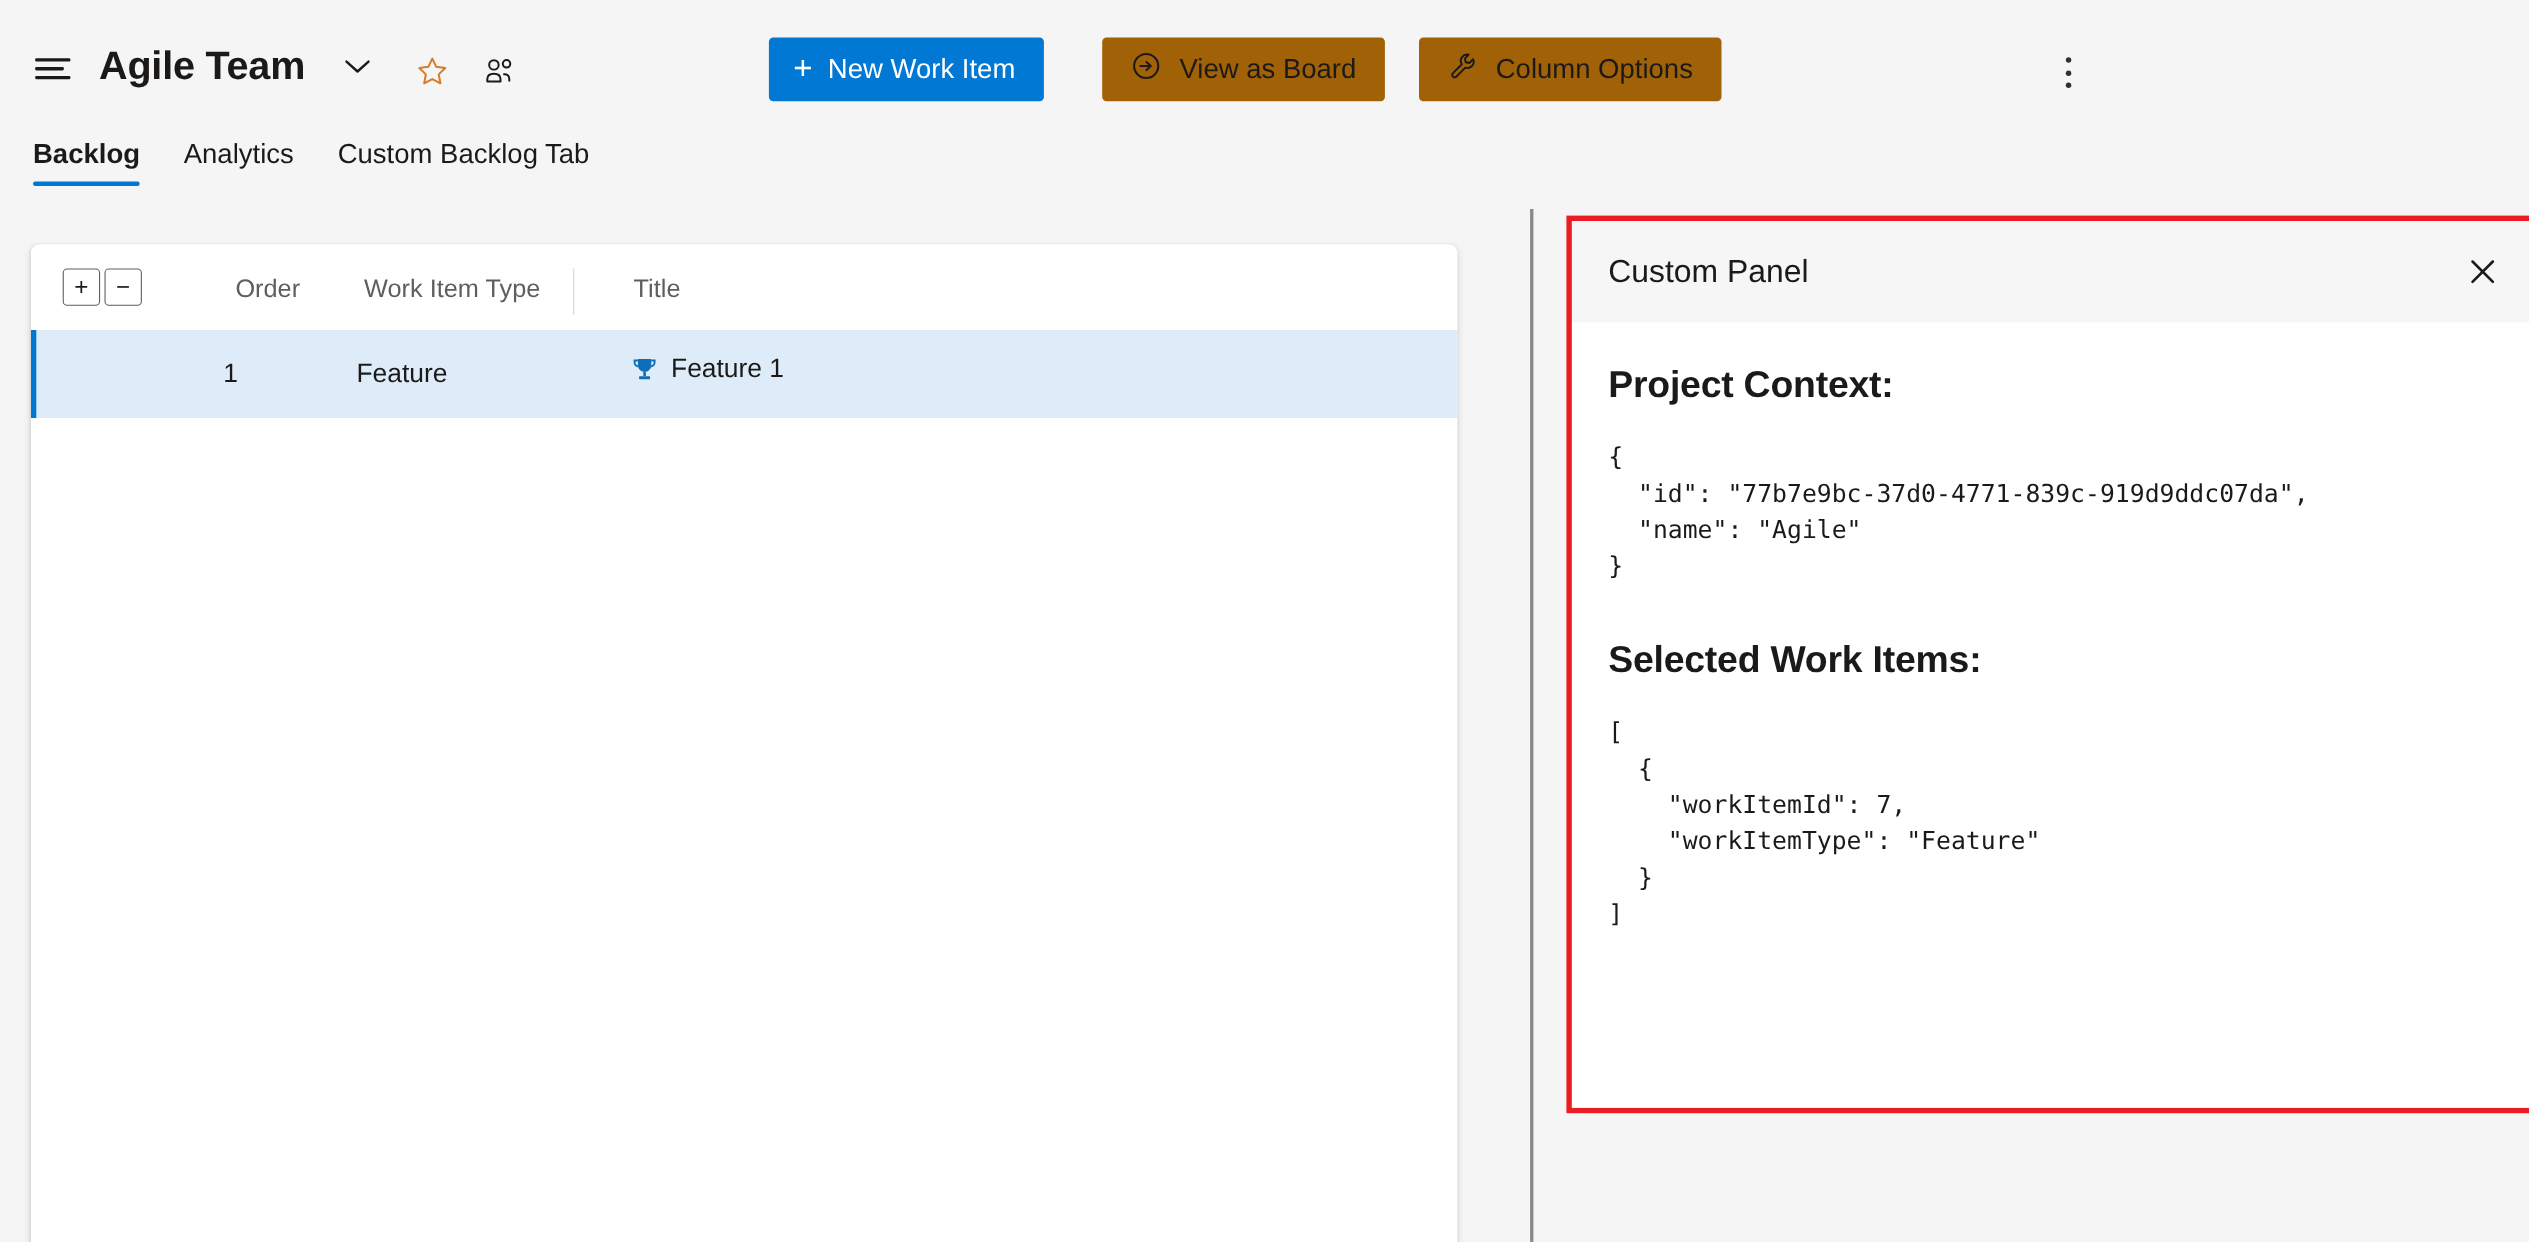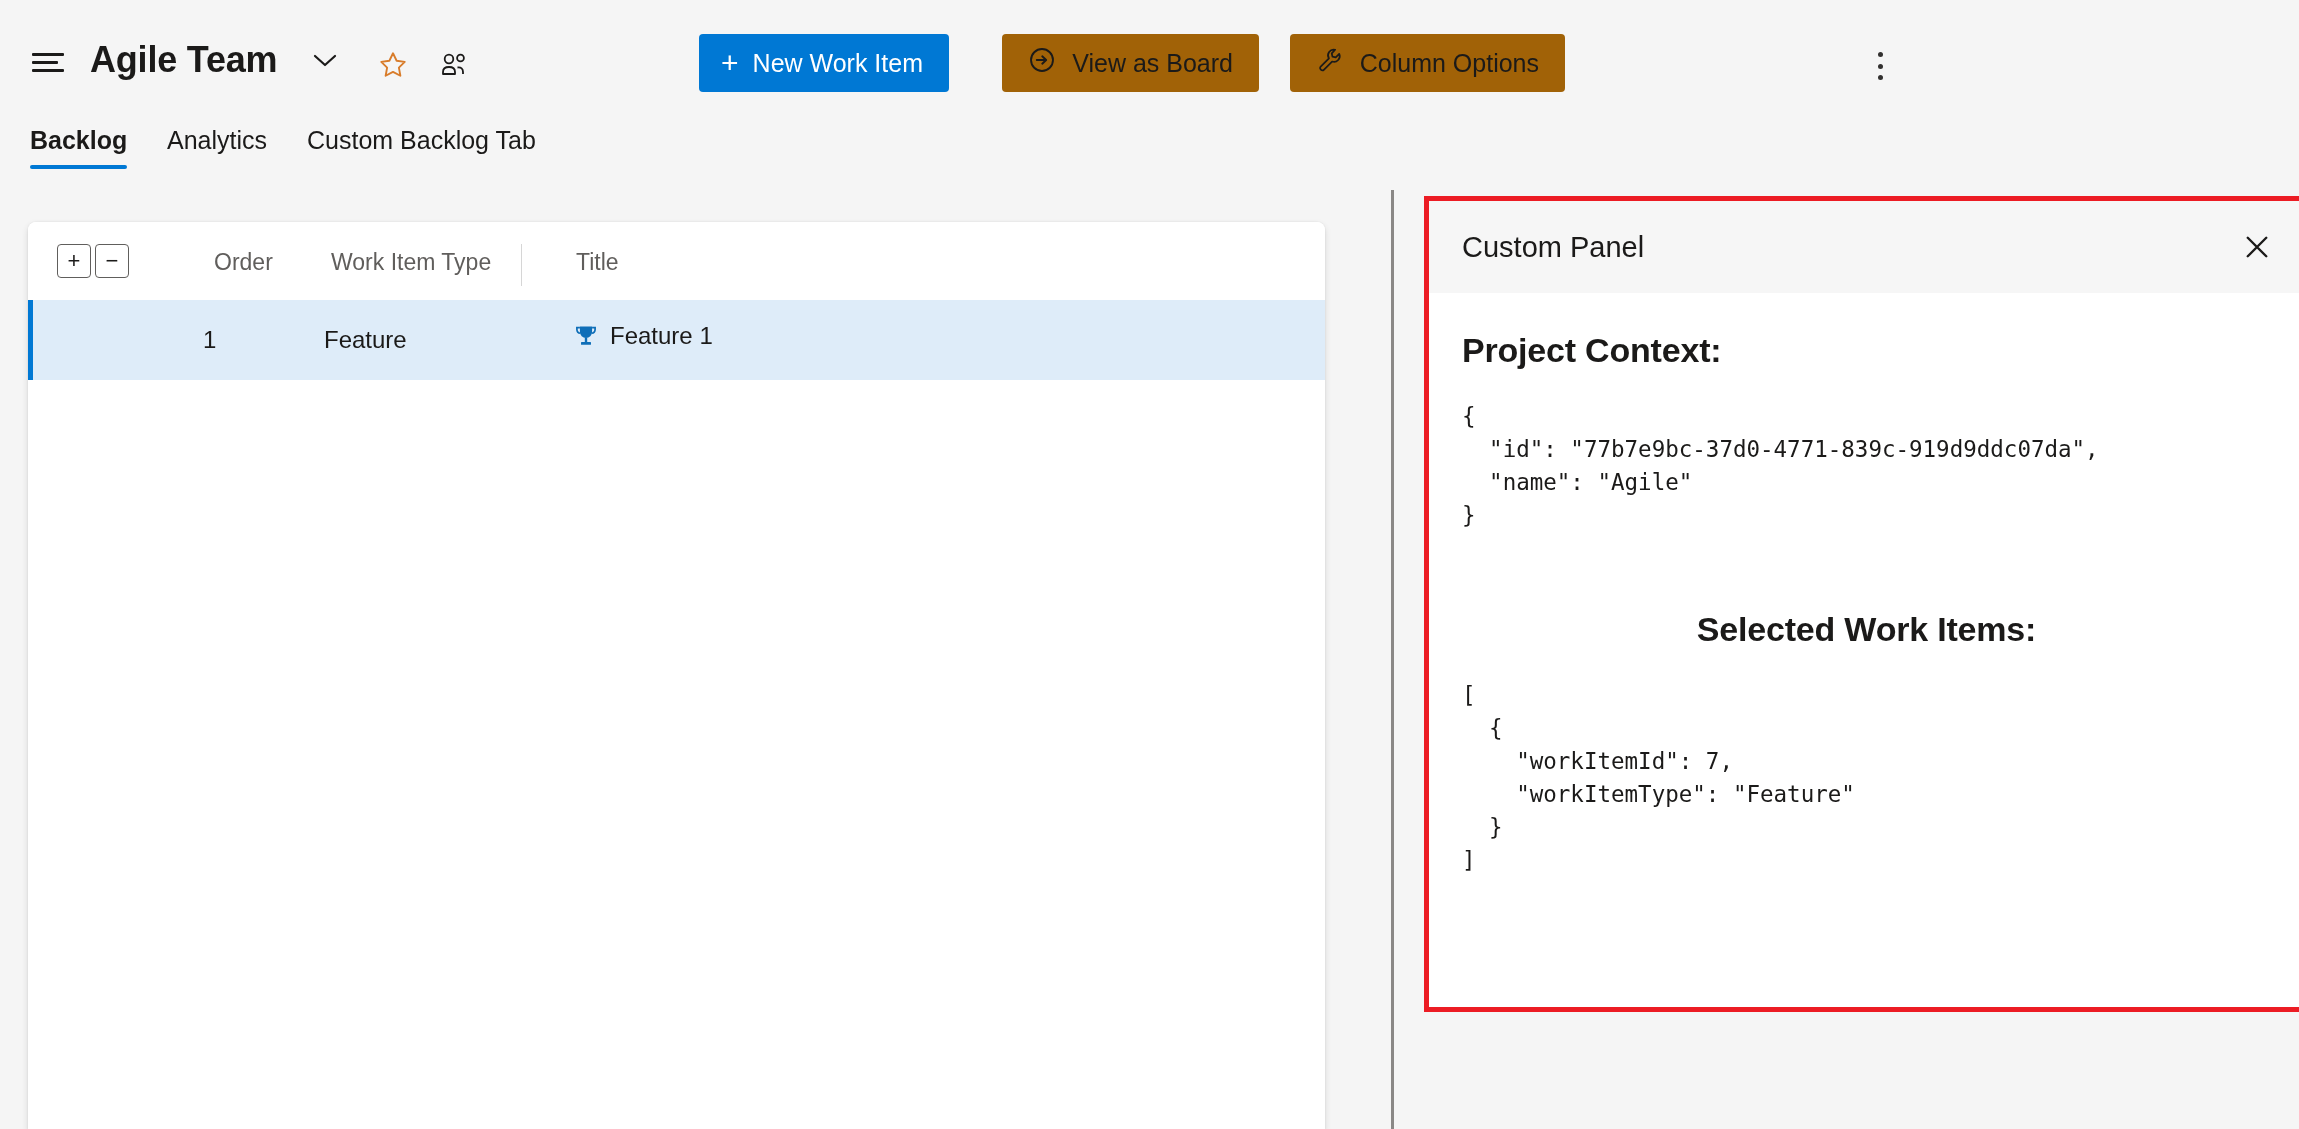--- a/index.html
+++ b/index.html
@@ -215,21 +215,21 @@
   }
   .panel-body {
     padding: 38px 33px 0 33px;
     background: #ffffff;
     height: 714px;
   }
   .panel-h2 {
     font-size: 34px; font-weight: 700; color: #1b1a19;
     margin-bottom: 30px; letter-spacing: -0.2px;
   }
-  .panel-h2.second { margin-top: 79px; text-align: center; }
+  .panel-h2.second { margin-top: 50px; }
   pre.code {
     font-family: "DejaVu Sans Mono", "Liberation Mono", monospace;
     font-size: 22.5px;
     line-height: 1.46;
     color: #1b1a19;
     white-space: pre;
     margin-bottom: 6px;
   }
 </style>
 </head>

